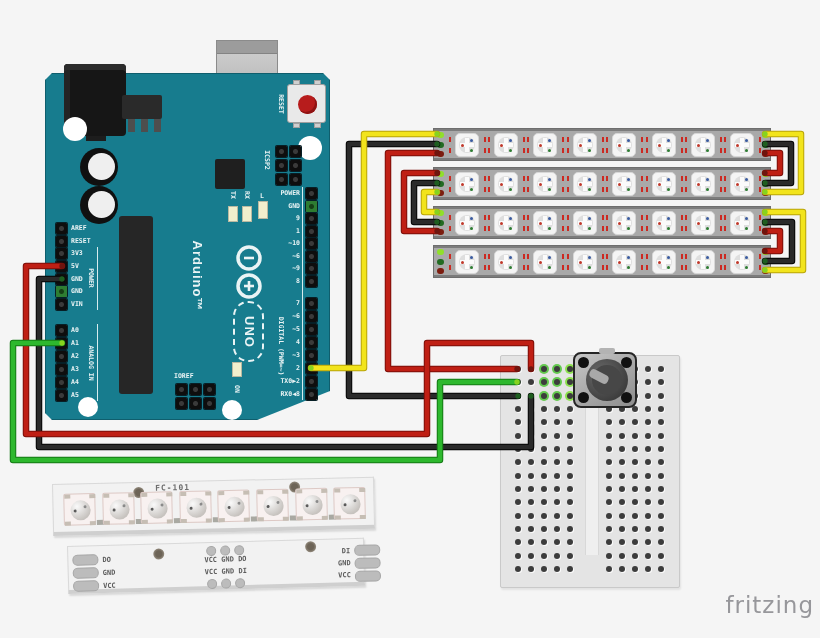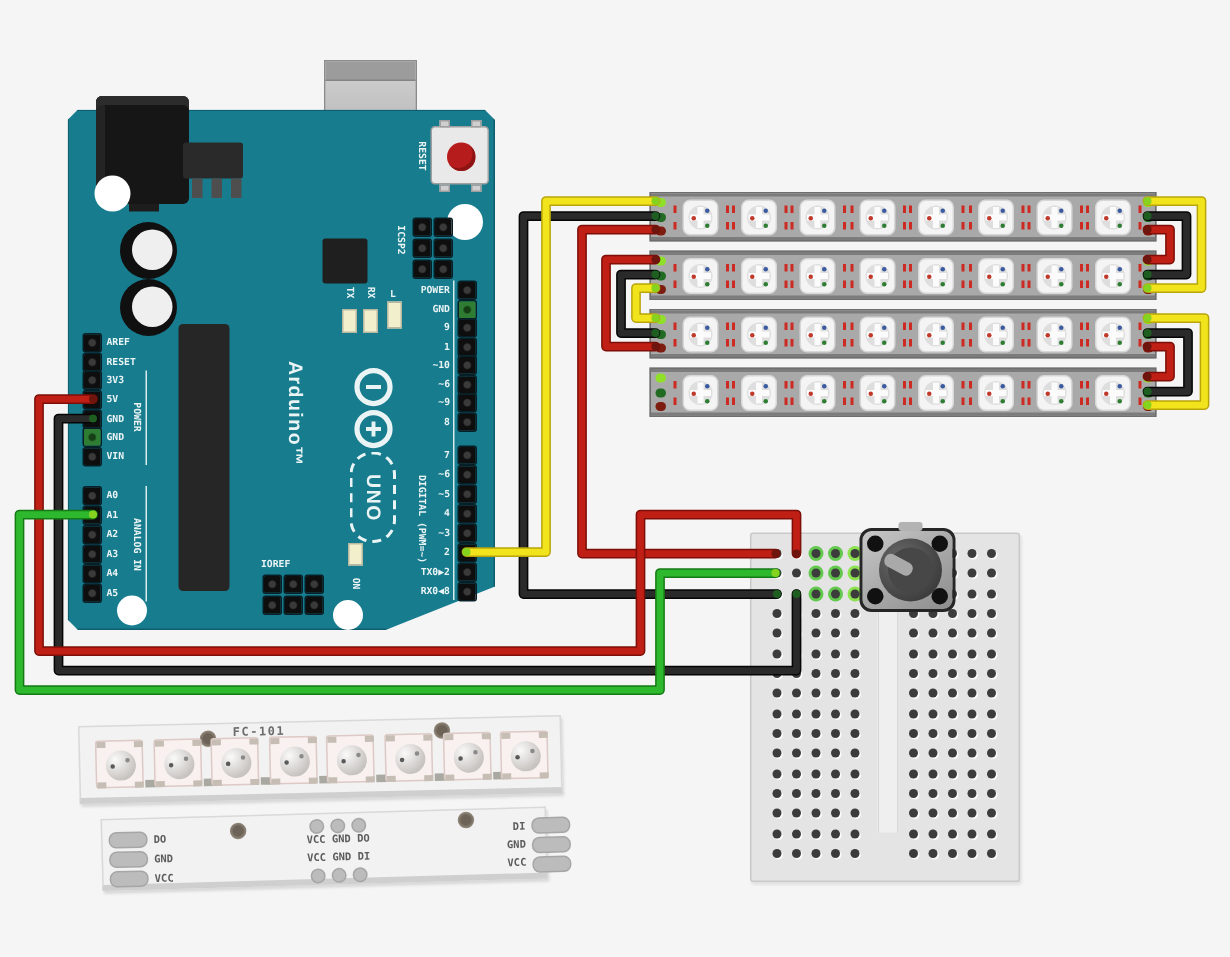--- a/index.html
+++ b/index.html
@@ -988,20 +988,21 @@
       <polyline points="311,368 364,368 364,134 437,134" fill="none" stroke="#b9a50a" stroke-width="6.5" stroke-linecap="round" stroke-linejoin="round"></polyline>
       <polyline points="311,368 364,368 364,134 437,134" fill="none" stroke="#f2e41c" stroke-width="4.5" stroke-linecap="round" stroke-linejoin="round"></polyline>
       <circle cx="311" cy="368" r="2.7" fill="#86d31f"></circle>
       <circle cx="437" cy="134" r="2.7" fill="#86d31f"></circle>
       <polyline points="62,343 13,343 13,460 440,460 440,382 517,382" fill="none" stroke="#157a15" stroke-width="6.5" stroke-linecap="round" stroke-linejoin="round"></polyline>
       <polyline points="62,343 13,343 13,460 440,460 440,382 517,382" fill="none" stroke="#2eb82e" stroke-width="4.5" stroke-linecap="round" stroke-linejoin="round"></polyline>
       <circle cx="62" cy="343" r="2.7" fill="#86d31f"></circle>
       <circle cx="517" cy="382" r="2.7" fill="#86d31f"></circle>
     </svg>
 
+  <div id="watermark">fritzing</div>
 <div class="pin" style="left: 276px; top: 146px;"></div>
     <div class="pin" style="left: 276px; top: 160px;"></div>
     <div class="pin" style="left: 276px; top: 174px;"></div>
     <div class="pin" style="left: 290px; top: 146px;"></div>
     <div class="pin" style="left: 290px; top: 160px;"></div>
     <div class="pin" style="left: 290px; top: 174px;"></div>
     <div class="pin" style="left: 176px; top: 384px;"></div>
     <div class="pin" style="left: 176px; top: 398px;"></div>
     <div class="pin" style="left: 190px; top: 384px;"></div>
     <div class="pin" style="left: 190px; top: 398px;"></div>

